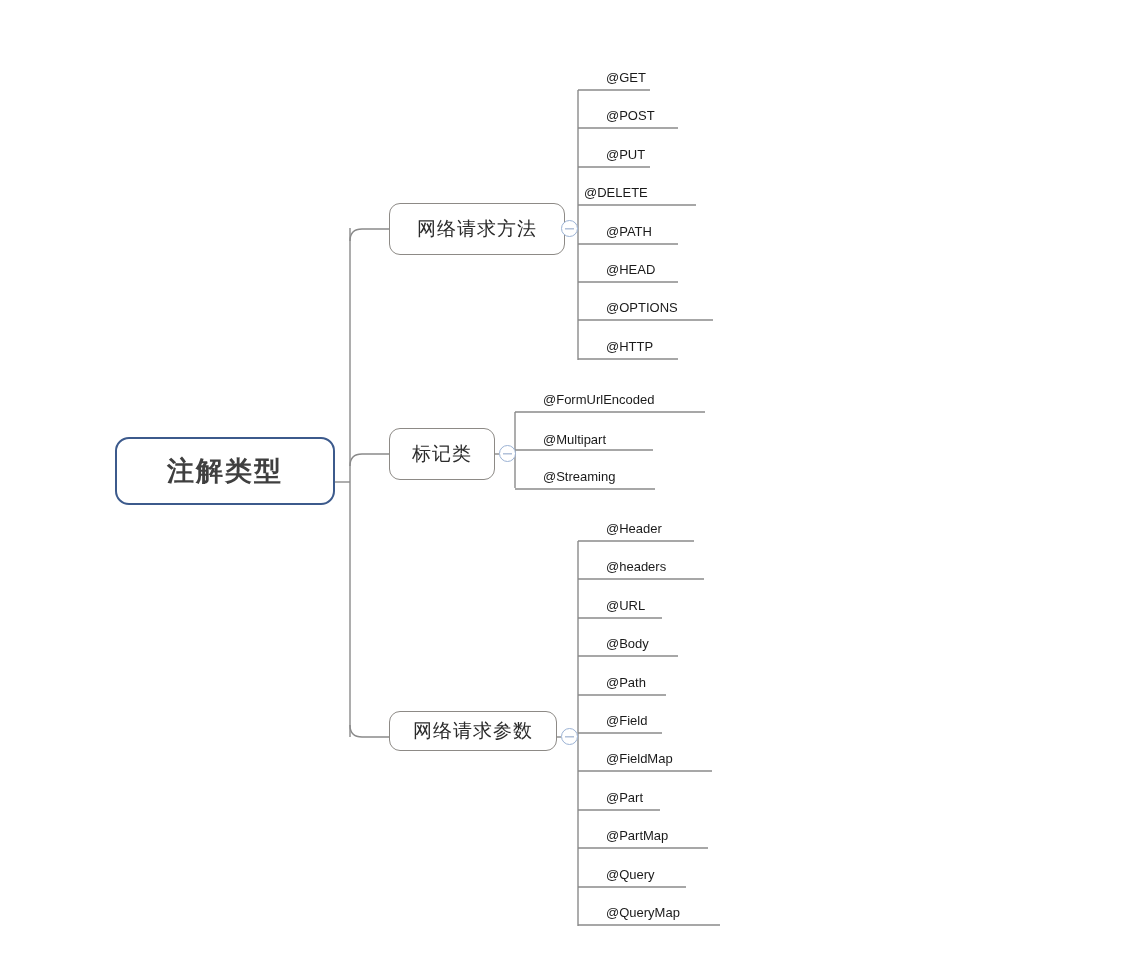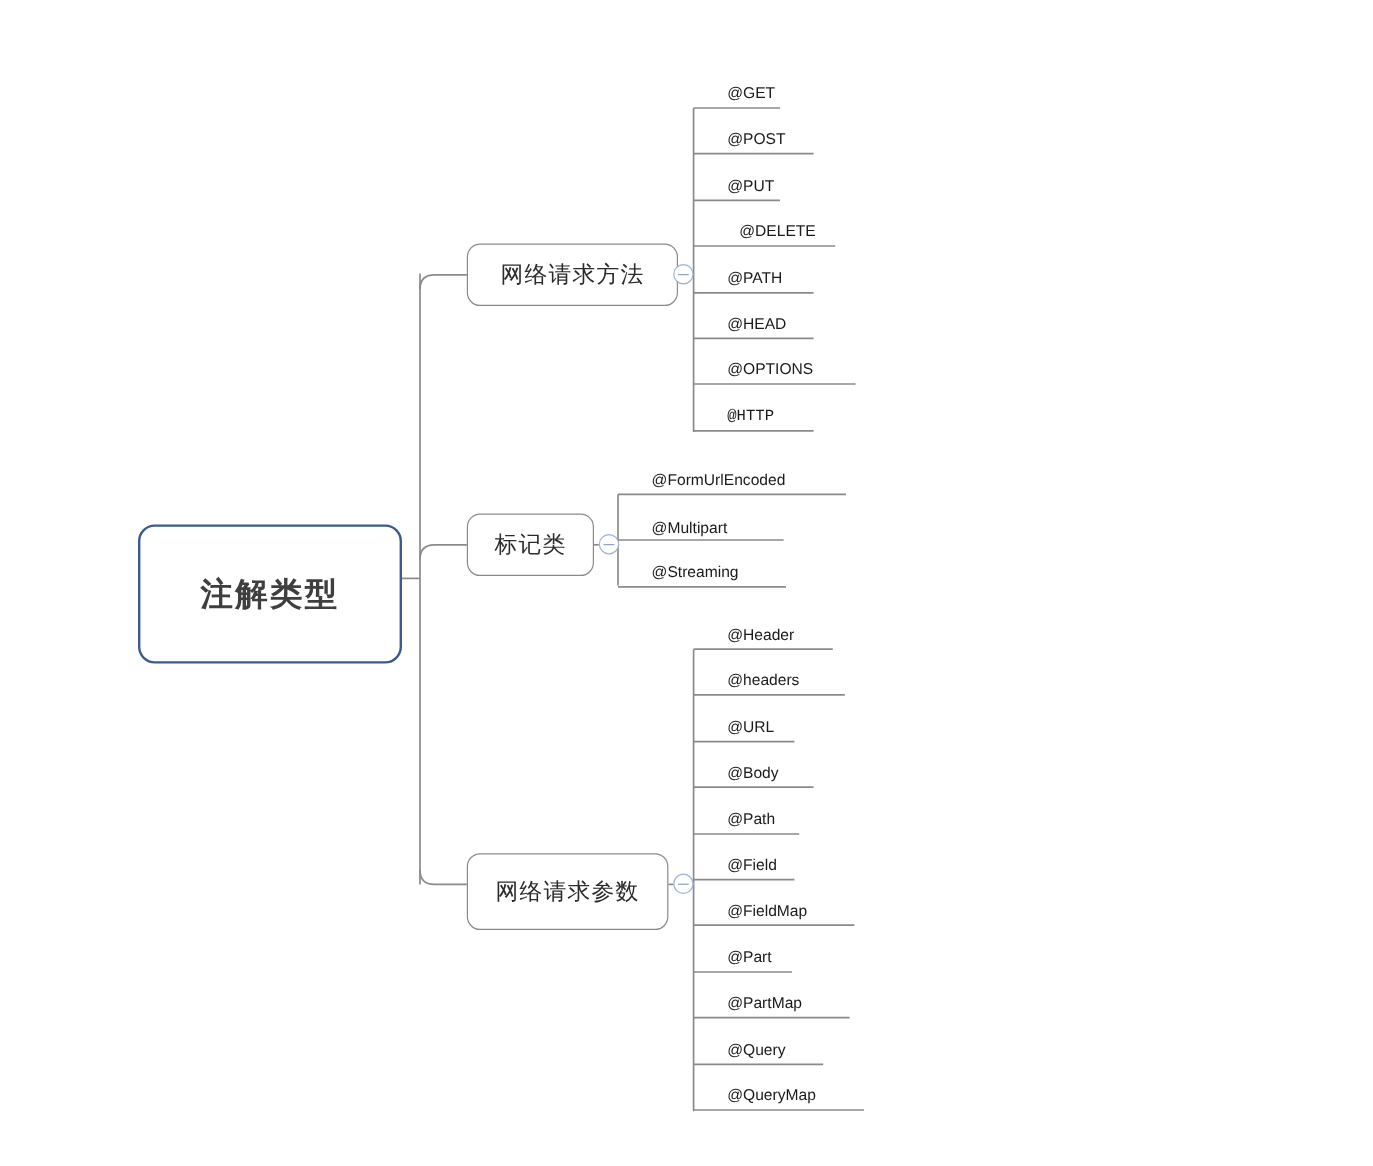--- a/index.html
+++ b/index.html
@@ -78,47 +78,47 @@
       <path d="M 578 656 L 678 656" fill="none" stroke="#8a8a8a" stroke-width="1.4" stroke-linecap="butt"></path>
       <path d="M 578 695 L 666 695" fill="none" stroke="#8a8a8a" stroke-width="1.4" stroke-linecap="butt"></path>
       <path d="M 578 733 L 662 733" fill="none" stroke="#8a8a8a" stroke-width="1.4" stroke-linecap="butt"></path>
       <path d="M 578 771 L 712 771" fill="none" stroke="#8a8a8a" stroke-width="1.4" stroke-linecap="butt"></path>
       <path d="M 578 810 L 660 810" fill="none" stroke="#8a8a8a" stroke-width="1.4" stroke-linecap="butt"></path>
       <path d="M 578 848 L 708 848" fill="none" stroke="#8a8a8a" stroke-width="1.4" stroke-linecap="butt"></path>
       <path d="M 578 887 L 686 887" fill="none" stroke="#8a8a8a" stroke-width="1.4" stroke-linecap="butt"></path>
       <path d="M 578 925 L 720 925" fill="none" stroke="#8a8a8a" stroke-width="1.4" stroke-linecap="butt"></path>
     </svg>
 
-  <div class="node root-node" id="root-node" style="left: 115px; top: 437px; width: 220px; height: 116px;">
+  <div class="node root-node" id="root-node" style="left: 115px; top: 437px; width: 220px; height: 68px;">
     <span class="root-label">注解类型</span>
   </div>
 
   <div id="branch-layer">
       <div class="node branch-node" style="left: 389px; top: 203px; width: 176px; height: 52px;">
         <span class="branch-label">网络请求方法</span>
       </div>
       <div class="toggle" style="left: 561px; top: 220px;"></div>
       <div class="node branch-node" style="left: 389px; top: 428px; width: 106px; height: 52px;">
         <span class="branch-label">标记类</span>
       </div>
       <div class="toggle" style="left: 499px; top: 445px;"></div>
-      <div class="node branch-node" style="left: 389px; top: 711px; width: 168px; height: 64px;">
+      <div class="node branch-node" style="left: 389px; top: 711px; width: 168px; height: 40px;">
         <span class="branch-label">网络请求参数</span>
       </div>
       <div class="toggle" style="left: 561px; top: 728px;"></div>
     </div>
   <div id="leaf-layer">
       <div class="leaf" style="left: 606px; top: 71px;">@GET</div>
       <div class="leaf" style="left: 606px; top: 109.4px;">@POST</div>
       <div class="leaf" style="left: 606px; top: 147.8px;">@PUT</div>
-      <div class="leaf" style="left: 616px; top: 186.2px;">@DELETE</div>
+      <div class="leaf" style="left: 584px; top: 186.2px;">@DELETE</div>
       <div class="leaf" style="left: 606px; top: 224.6px;">@PATH</div>
       <div class="leaf" style="left: 606px; top: 263px;">@HEAD</div>
       <div class="leaf" style="left: 606px; top: 301.4px;">@OPTIONS</div>
-      <div class="leaf" style="left: 606px; top: 339.8px; font-family: Liberation Mono, monospace;">@HTTP</div>
+      <div class="leaf" style="left: 606px; top: 339.8px;">@HTTP</div>
       <div class="leaf" style="left: 543px; top: 393px;">@FormUrlEncoded</div>
       <div class="leaf" style="left: 543px; top: 433px;">@Multipart</div>
       <div class="leaf" style="left: 543px; top: 469.8px;">@Streaming</div>
       <div class="leaf" style="left: 606px; top: 522px;">@Header</div>
       <div class="leaf" style="left: 606px; top: 560.4px;">@headers</div>
       <div class="leaf" style="left: 606px; top: 598.8px;">@URL</div>
       <div class="leaf" style="left: 606px; top: 637.2px;">@Body</div>
       <div class="leaf" style="left: 606px; top: 675.6px;">@Path</div>
       <div class="leaf" style="left: 606px; top: 714px;">@Field</div>
       <div class="leaf" style="left: 606px; top: 752.4px;">@FieldMap</div>

